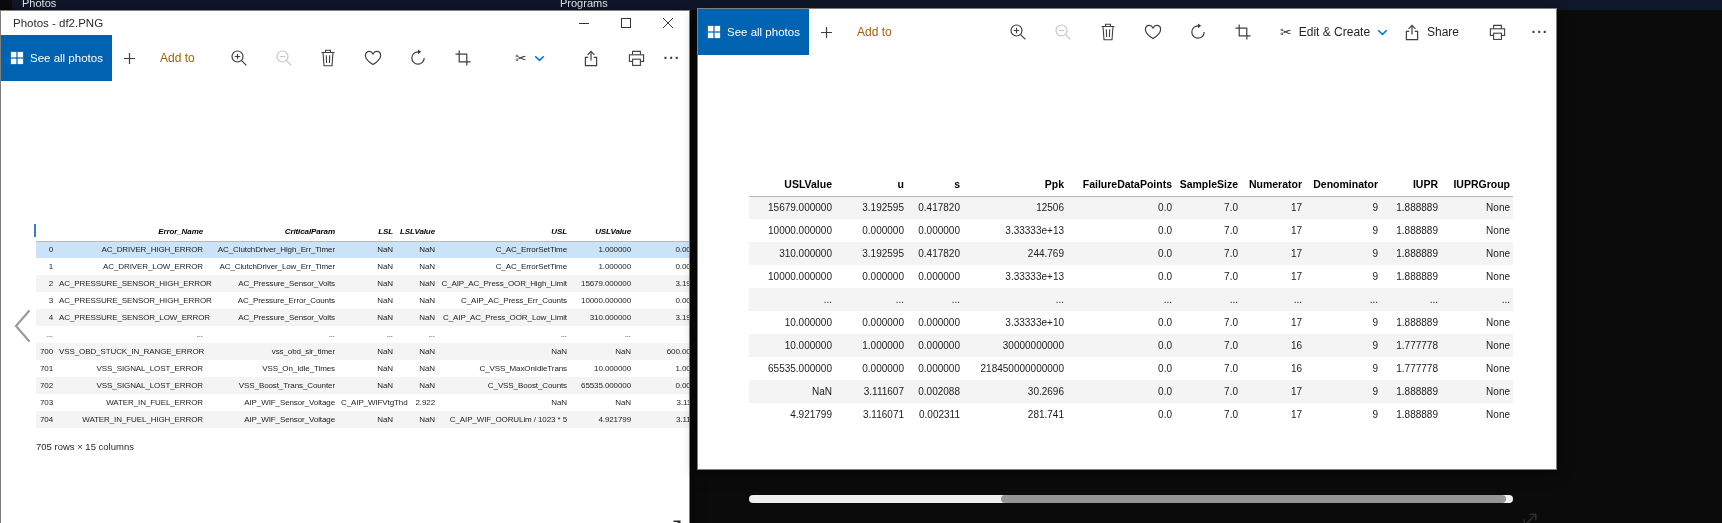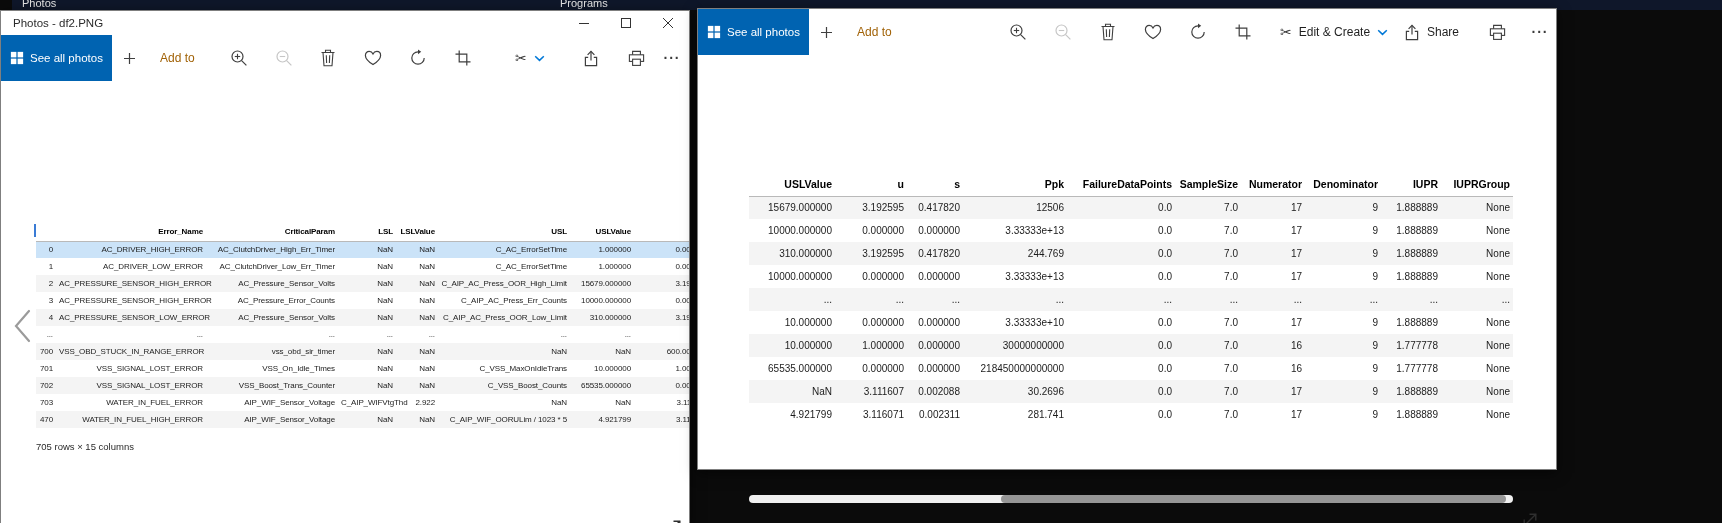--- a/index.html
+++ b/index.html
@@ -32,21 +32,21 @@
 
   .df{position:absolute;overflow:hidden;}
   .df table{border-collapse:collapse;table-layout:fixed;}
   .df th,.df td{white-space:nowrap;text-align:right;padding:0 3px;overflow:visible;}
   .df thead th{font-weight:bold;border-bottom:1px solid #b9b9b9;color:#000;}
   .df tbody tr:nth-child(odd){background:#f4f4f4;}
   .df tbody tr.highlight{background:#cbe3f8;}
 
   .df-left-wrap{left:35px;top:142px;width:653px;}
   .df-left-wrap th,.df-left-wrap td{font-size:8px;height:17px;letter-spacing:-0.1px;color:#1c1c1c;}
-  .df-left-wrap thead th{height:18px;}
+  .df-left-wrap thead th{height:18px;font-style:italic;}
 
   .df-right-wrap{left:51px;top:93px;width:764px;}
   .df-right-wrap td{font-size:10px;height:23px;color:#1c1c1c;}
   .df-right-wrap thead th{font-size:10.5px;height:24px;}
 
   .df-footer{position:absolute;left:35px;top:360px;font-size:9.5px;color:#2a2a2a;}
   .nav-left{position:absolute;left:12px;top:228px;cursor:pointer;}
   .caret{position:absolute;left:33px;top:143px;width:2px;height:13px;background:#3a7bd5;}
   .expand{position:absolute;cursor:pointer;}
   .win-left .expand{left:664px;top:437px;}
@@ -287,21 +287,21 @@
               <td>703</td>
               <td>WATER_IN_FUEL_ERROR</td>
               <td>AIP_WIF_Sensor_Voltage</td>
               <td>C_AIP_WIFVtgThd</td>
               <td>2.922</td>
               <td>NaN</td>
               <td>NaN</td>
               <td>3.111607</td>
             </tr>
             <tr>
-              <td>470</td>
+              <td>704</td>
               <td>WATER_IN_FUEL_HIGH_ERROR</td>
               <td>AIP_WIF_Sensor_Voltage</td>
               <td>NaN</td>
               <td>NaN</td>
               <td>C_AIP_WIF_OORULim / 1023 * 5</td>
               <td>4.921799</td>
               <td>3.116071</td>
             </tr>
           </tbody>
         </table>

